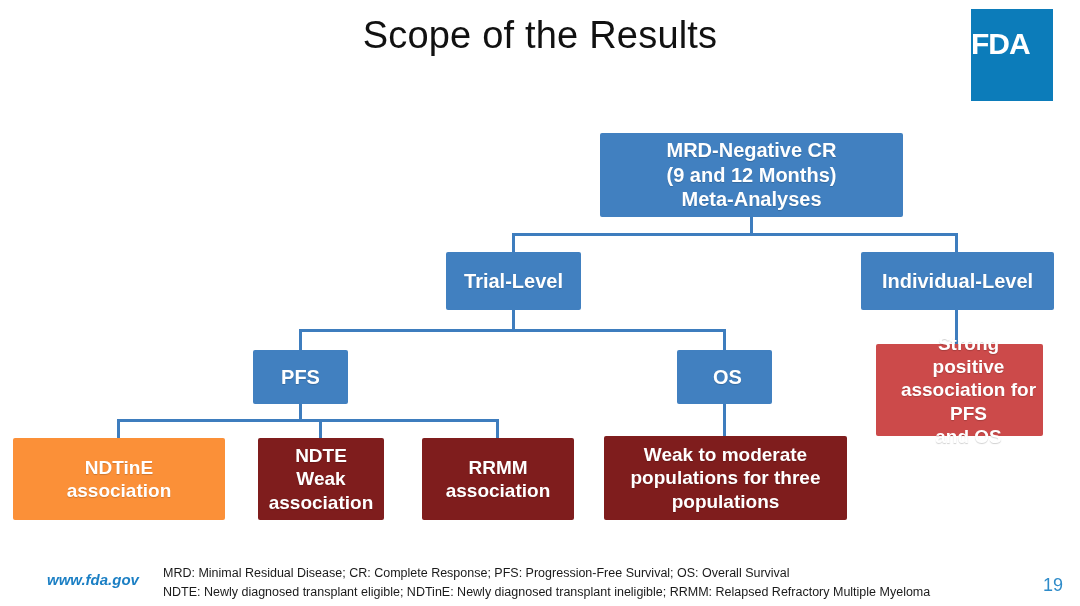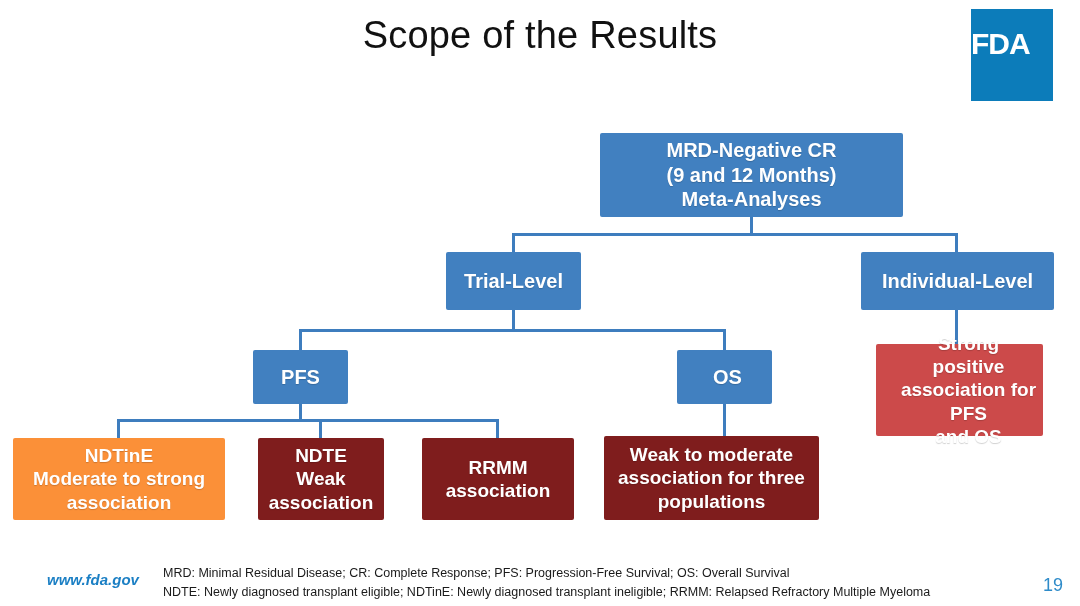--- a/index.html
+++ b/index.html
@@ -72,21 +72,21 @@
   
   #node-root      {left:600px; top:133px; width:303px; height:84px;  font-size:20px;}
   #node-trial     {left:446px; top:252px; width:135px; height:58px;  font-size:20px;}
   #node-individual{left:861px; top:252px; width:193px; height:58px;  font-size:20px;}
   #node-pfs       {left:253px; top:350px; width:95px;  height:54px;  font-size:20px;}
   #node-os        {left:677px; top:350px; width:95px;  height:54px;  font-size:20px;padding-left:12px;}
   #node-strong    {left:876px; top:344px; width:167px; height:92px;  font-size:19px;padding-left:24px;}
   #node-ndtine    {left:13px;  top:438px; width:212px; height:82px;  font-size:19px;}
   #node-ndte      {left:258px; top:438px; width:126px; height:82px;  font-size:19px;}
   #node-rrmm      {left:422px; top:438px; width:152px; height:82px;  font-size:19px;}
-  #node-weakmod   {left:604px; top:436px; width:215px; height:84px;  font-size:19px;}
+  #node-weakmod   {left:604px; top:436px; width:243px; height:84px;  font-size:19px;}
 
   
   .footer-url{
     position:absolute;
     left:47px;top:571px;
     font-size:15px;
     font-weight:700;
     color:#1B7FC4;
     font-style:italic;
   }
@@ -174,21 +174,20 @@
       <span>Strong positive</span>
       <span>association for</span>
       <span>PFS</span>
       <span>and OS</span>
     </div>
   </div>
 
   <div id="node-ndtine" class="node n-orange">
     <div class="lines">
       <span>NDTinE</span>
-      <span>Moderate to strong</span>
       <span>association</span>
     </div>
   </div>
 
   <div id="node-ndte" class="node n-gray">
     <div class="lines">
       <span>NDTE</span>
       <span>Weak</span>
       <span>association</span>
     </div>
@@ -197,21 +196,21 @@
   <div id="node-rrmm" class="node n-gray">
     <div class="lines">
       <span>RRMM</span>
       <span>association</span>
     </div>
   </div>
 
   <div id="node-weakmod" class="node n-gray">
     <div class="lines">
       <span>Weak to moderate</span>
-      <span>association for three</span>
+      <span>populations for three</span>
       <span>populations</span>
     </div>
   </div>
 
   <div class="footer-url">www.fda.gov</div>
   <div class="footnotes">
     <span>MRD: Minimal Residual Disease; CR: Complete Response; PFS: Progression-Free Survival; OS: Overall Survival</span>
     <span>NDTE: Newly diagnosed transplant eligible; NDTinE: Newly diagnosed transplant ineligible; RRMM: Relapsed Refractory Multiple Myeloma</span>
   </div>
   <div class="page-number">19</div>

